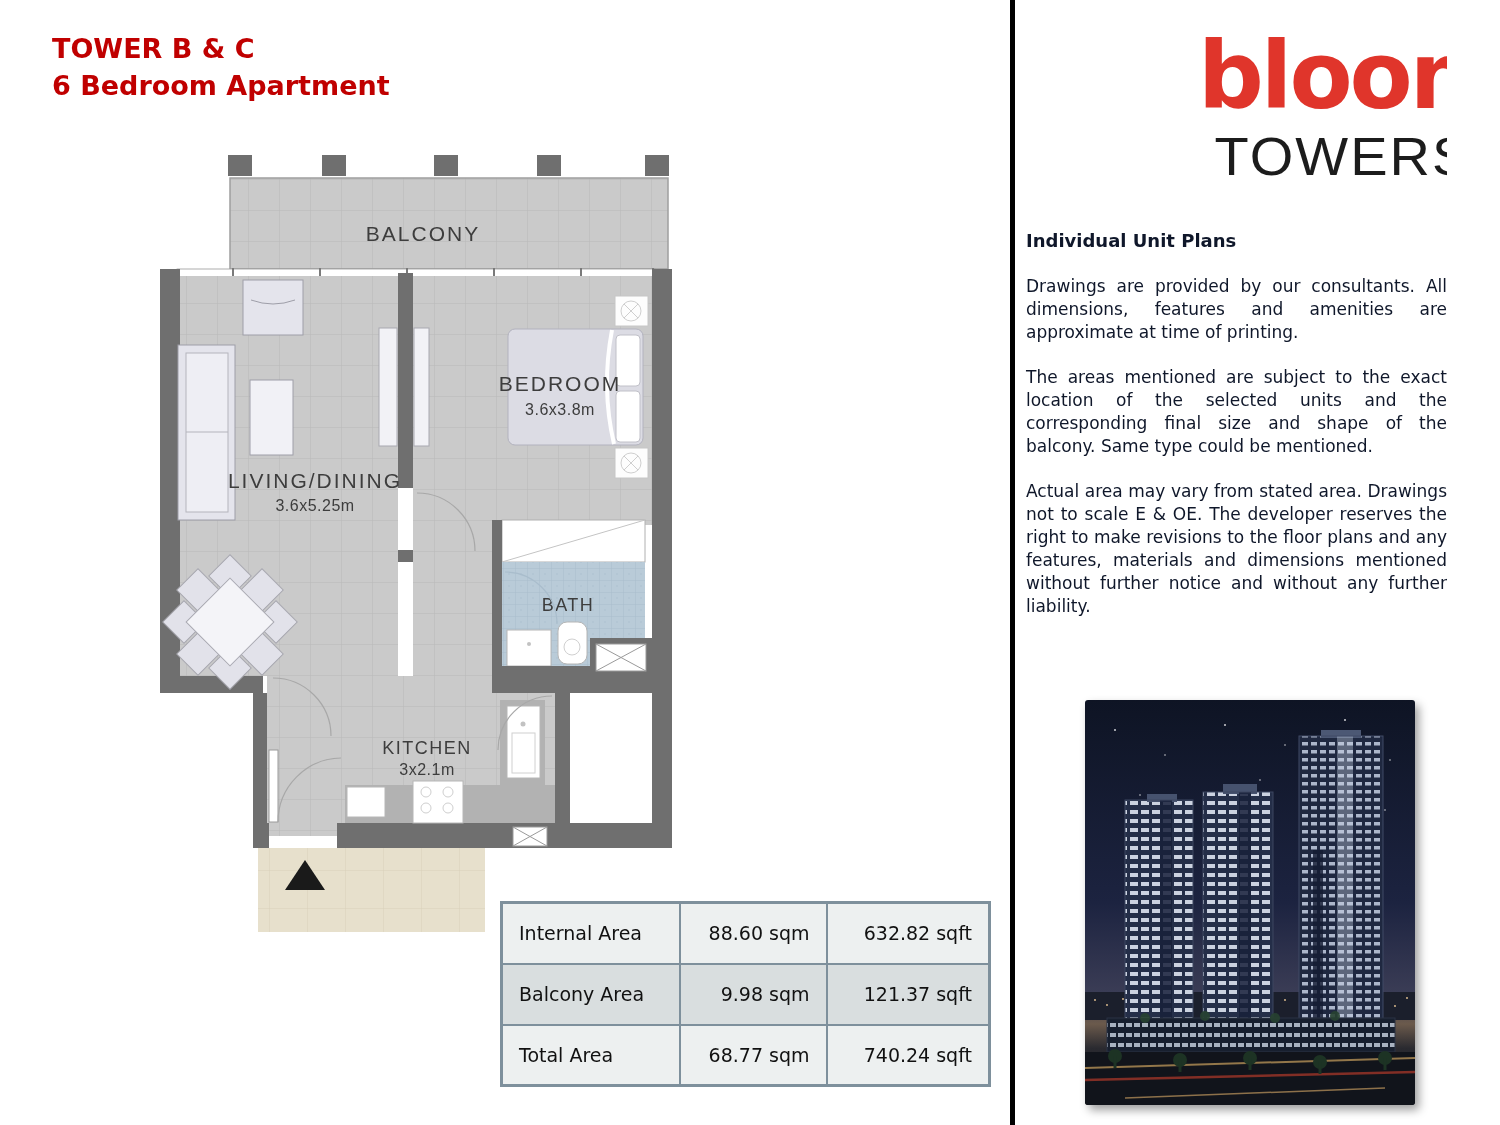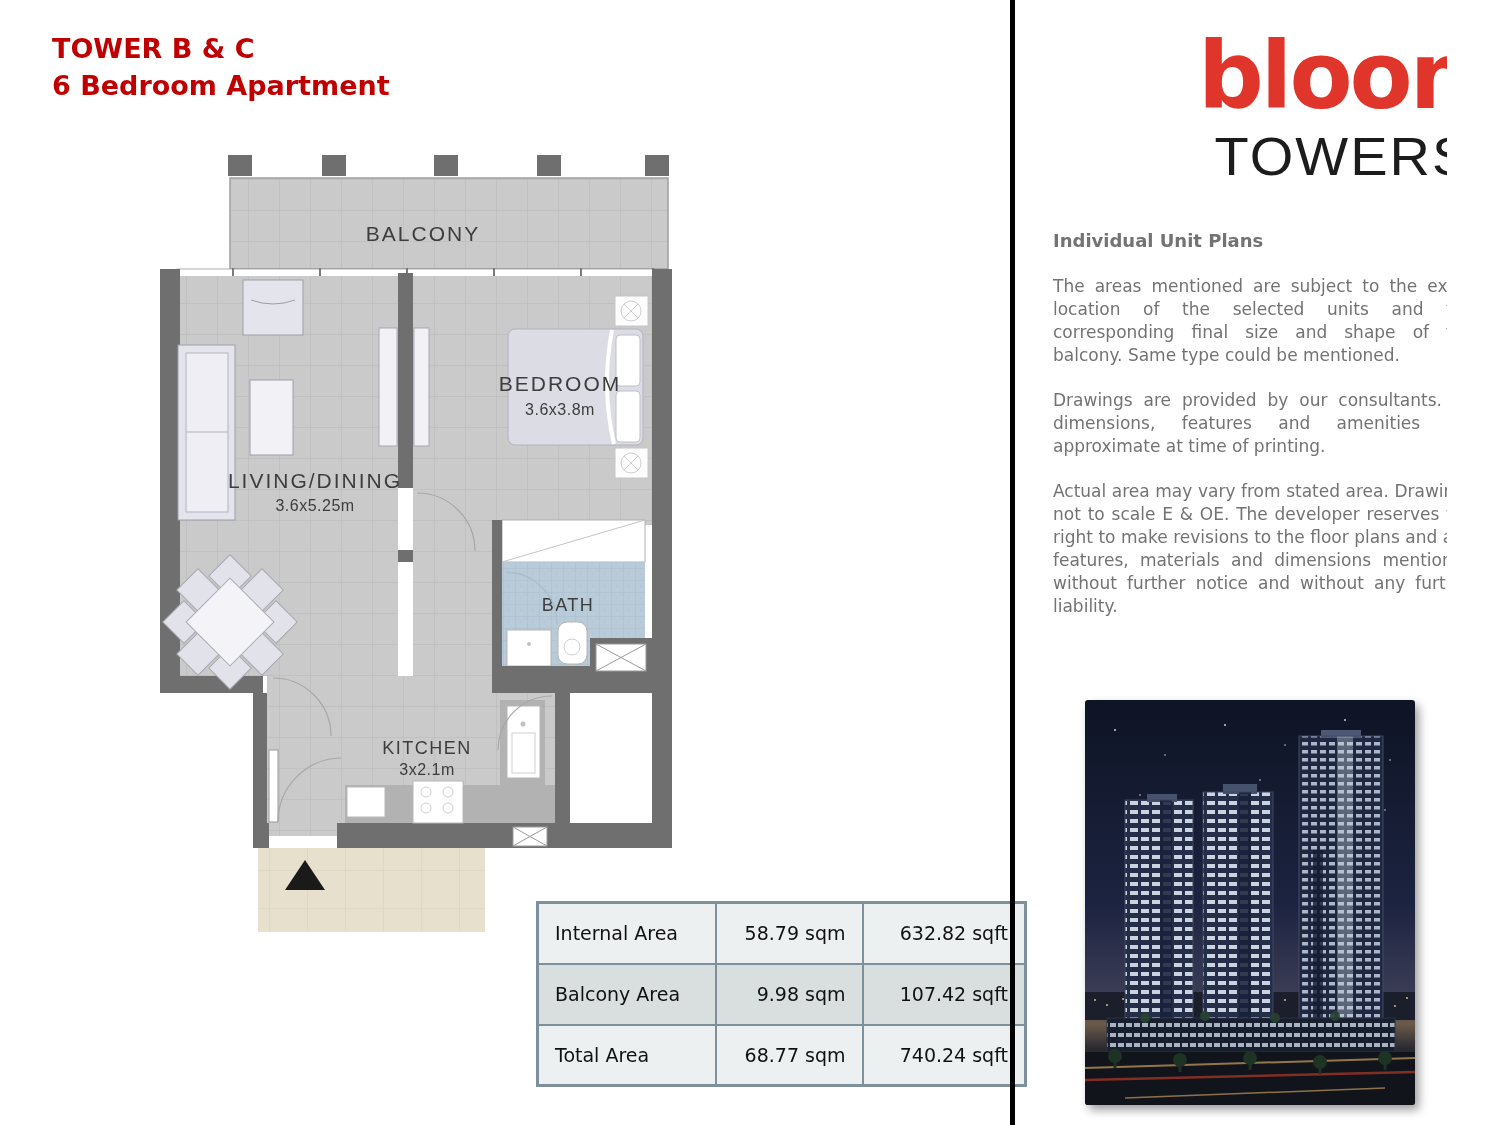--- a/index.html
+++ b/index.html
@@ -19,42 +19,42 @@
   
   .plan { position:absolute; left:155px; top:148px; }
   .plan text { font-family:"Liberation Sans",sans-serif; fill:#3d3d3d; text-anchor:middle; }
   .rm  { font-size:21px; letter-spacing:2px; }
   .rm2 { font-size:18px; letter-spacing:1.5px; }
   .dim { font-size:16px; letter-spacing:0.5px; }
   
   .area-table {
     position:absolute; left:500px; top:901px; border-collapse:collapse;
     font-size:19px; color:#111;
-    border:3px solid #7e909c; background:#f97316;margin-left:36px;
+    border:3px solid #7e909c; background:#f97316;
   }
   .area-table td {
     border:2px solid #7e909c; height:61px; background:#edf0f0; padding:0 16px;
   }
   .area-table tr.alt td { background:#d9dedf; }
   .area-table td.lbl { width:178px; text-align:left; }
   .area-table td.v1  { width:147px; text-align:right; }
   .area-table td.v2  { width:163px; text-align:right; }
   .area-table tr.total td { font-weight:normal; }
   
   .logo { position:absolute; left:1198px; top:28px; width:290px; text-align:center; }
   .logo-bloom {
     font-family:"DejaVu Sans",sans-serif; font-weight:bold; color:#e0352b;
     font-size:92px; line-height:98px; letter-spacing:-3px;
   }
   .logo-towers {
     font-family:"Liberation Sans",sans-serif; font-weight:100; color:#1c1c1c;
     font-size:56px; line-height:58px; letter-spacing:2px; margin-top:2px;
     transform:scaleY(0.95);
   }
-  .side-text { position:absolute; left:1053px; top:230px; width:421px; color:#737373; }
+  .side-text { position:absolute; left:1026px; top:230px; width:421px; color:#0f172a; }
   .side-heading { font-size:18px; font-weight:bold; margin-bottom:24px; }
   .side-text p {
     font-size:17px; line-height:23px; text-align:justify; margin-bottom:22px;
     font-family:"DejaVu Sans","Liberation Sans",sans-serif;
   }
   
   .render {
     position:absolute; left:1085px; top:700px; width:330px; height:405px;
     border-radius:3px; overflow:hidden; box-shadow:4px 5px 10px rgba(0,0,0,.38);
   }
@@ -231,47 +231,47 @@
     <g>
       <rect x="103" y="700" width="227" height="84" fill="url(#ctile)"></rect>
       <polygon points="130,742 170,742 150,712" fill="#1a1a1a"></polygon>
     </g>
   </svg>
 
   <table class="area-table">
     <tbody>
         <tr>
       <td class="lbl">Internal Area</td>
-      <td class="v1">58.79 sqm</td>
+      <td class="v1">88.60 sqm</td>
       <td class="v2">632.82 sqft</td>
     </tr>
     <tr class="alt">
       <td class="lbl">Balcony Area</td>
       <td class="v1">9.98 sqm</td>
-      <td class="v2">107.42 sqft</td>
+      <td class="v2">121.37 sqft</td>
     </tr>
     <tr class="total">
       <td class="lbl">Total Area</td>
       <td class="v1">68.77 sqm</td>
       <td class="v2">740.24 sqft</td>
     </tr>
   </tbody>
     </table>
 
   <div class="divider"></div>
 
   <div class="logo">
     <div class="logo-bloom">bloom</div>
     <div class="logo-towers">TOWERS</div>
   </div>
 
   <div class="side-text">
     <div class="side-heading">Individual Unit Plans</div>
+    <p>Drawings are provided by our consultants. All dimensions, features and amenities are approximate at time of printing.</p>
     <p>The areas mentioned are subject to the exact location of the selected units and the corresponding final size and shape of the balcony. Same type could be mentioned.</p>
-    <p>Drawings are provided by our consultants. All dimensions, features and amenities are approximate at time of printing.</p>
     <p>Actual area may vary from stated area. Drawings not to scale E &amp; OE. The developer reserves the right to make revisions to the floor plans and any features, materials and dimensions mentioned without further notice and without any further liability.</p>
   </div>
 
   <div class="render">
     <svg width="330" height="405" viewBox="0 0 330 405">
       <defs>
         <linearGradient id="sky" x1="0" y1="0" x2="0" y2="1">
           <stop offset="0" stop-color="#0e1424"></stop>
           <stop offset="0.5" stop-color="#1c2340"></stop>
           <stop offset="0.72" stop-color="#3a3c55"></stop>

